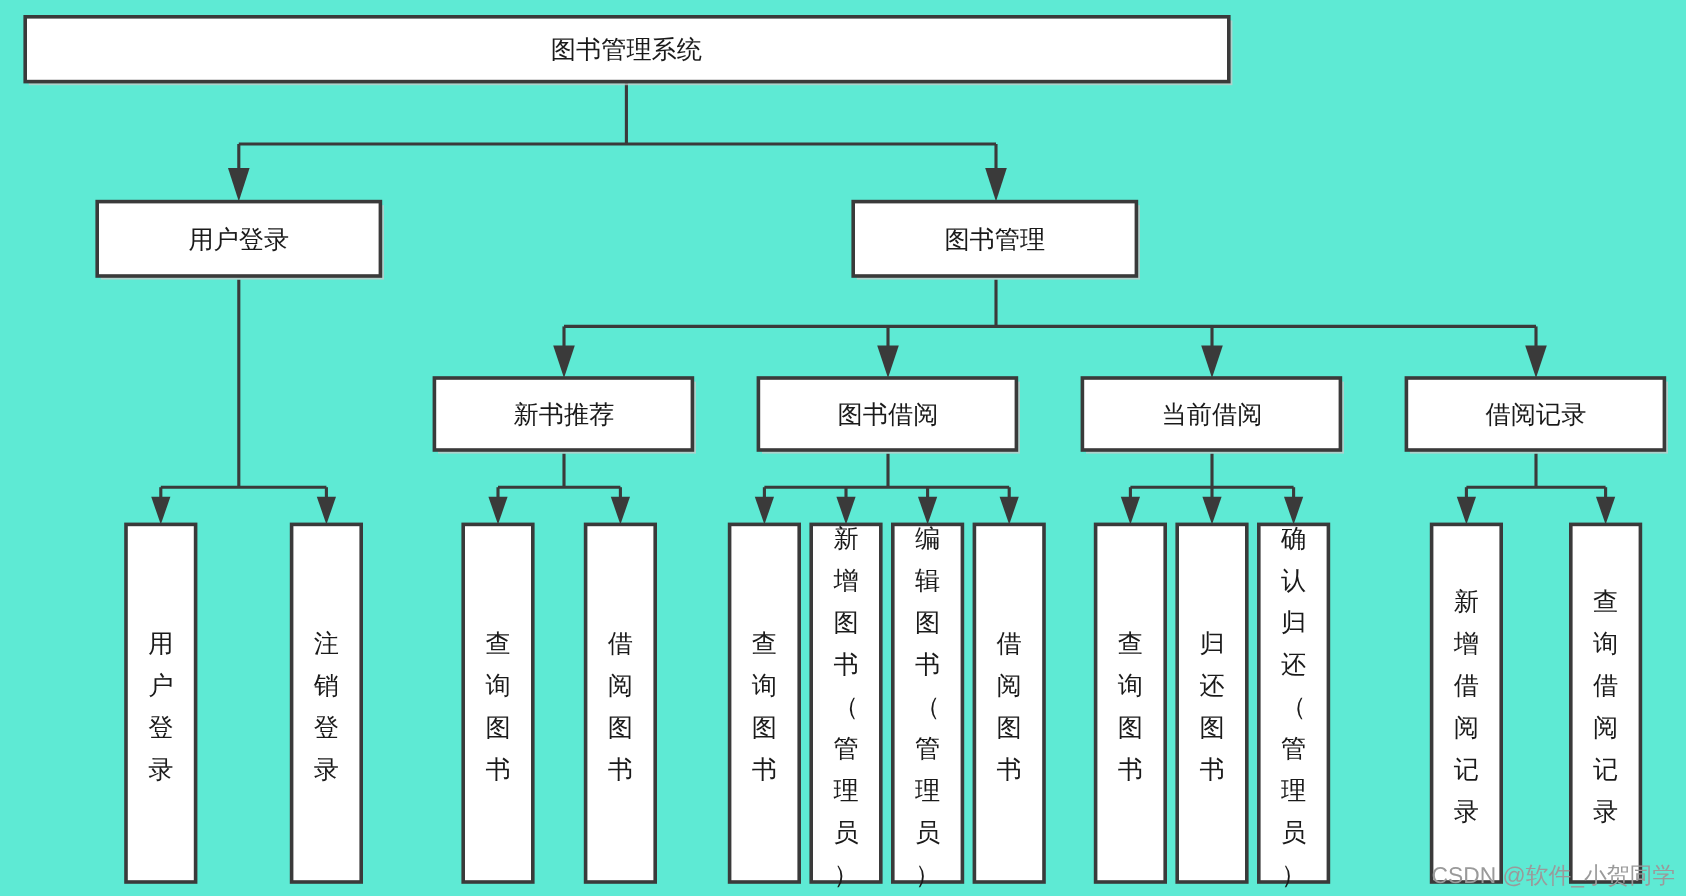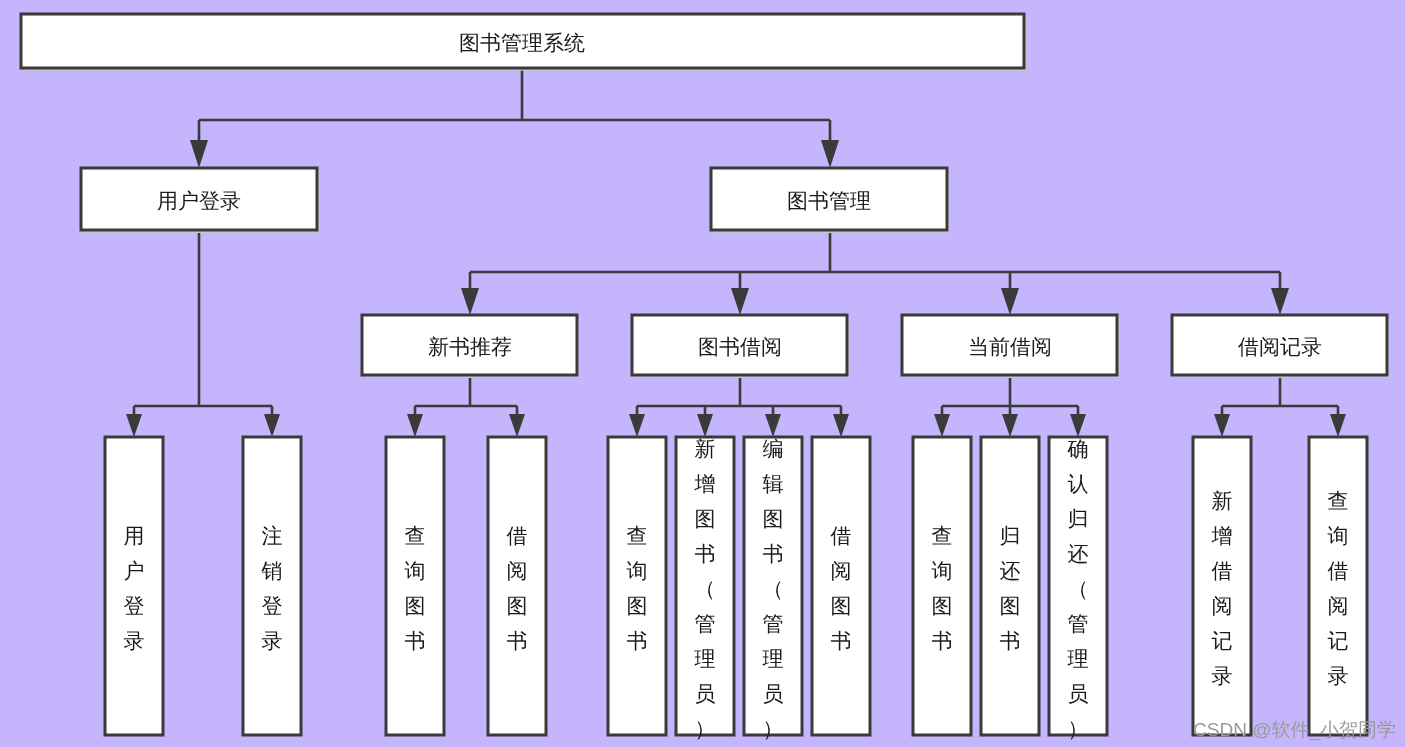--- a/index.html
+++ b/index.html
@@ -9,21 +9,21 @@
     background: #ffffff;
   }
   body {
     font-family: "Liberation Sans", "DejaVu Sans", sans-serif;
   }
   #diagram-root {
     position: relative;
     width: 1405px;
     height: 747px;
     overflow: hidden;
-    background: #c4b5fd;
+    background: #5eead4;
   }
   svg.diagram-canvas {
     position: absolute;
     left: 0;
     top: 0;
     width: 1405px;
     height: 747px;
     display: block;
   }
   .node-box {

